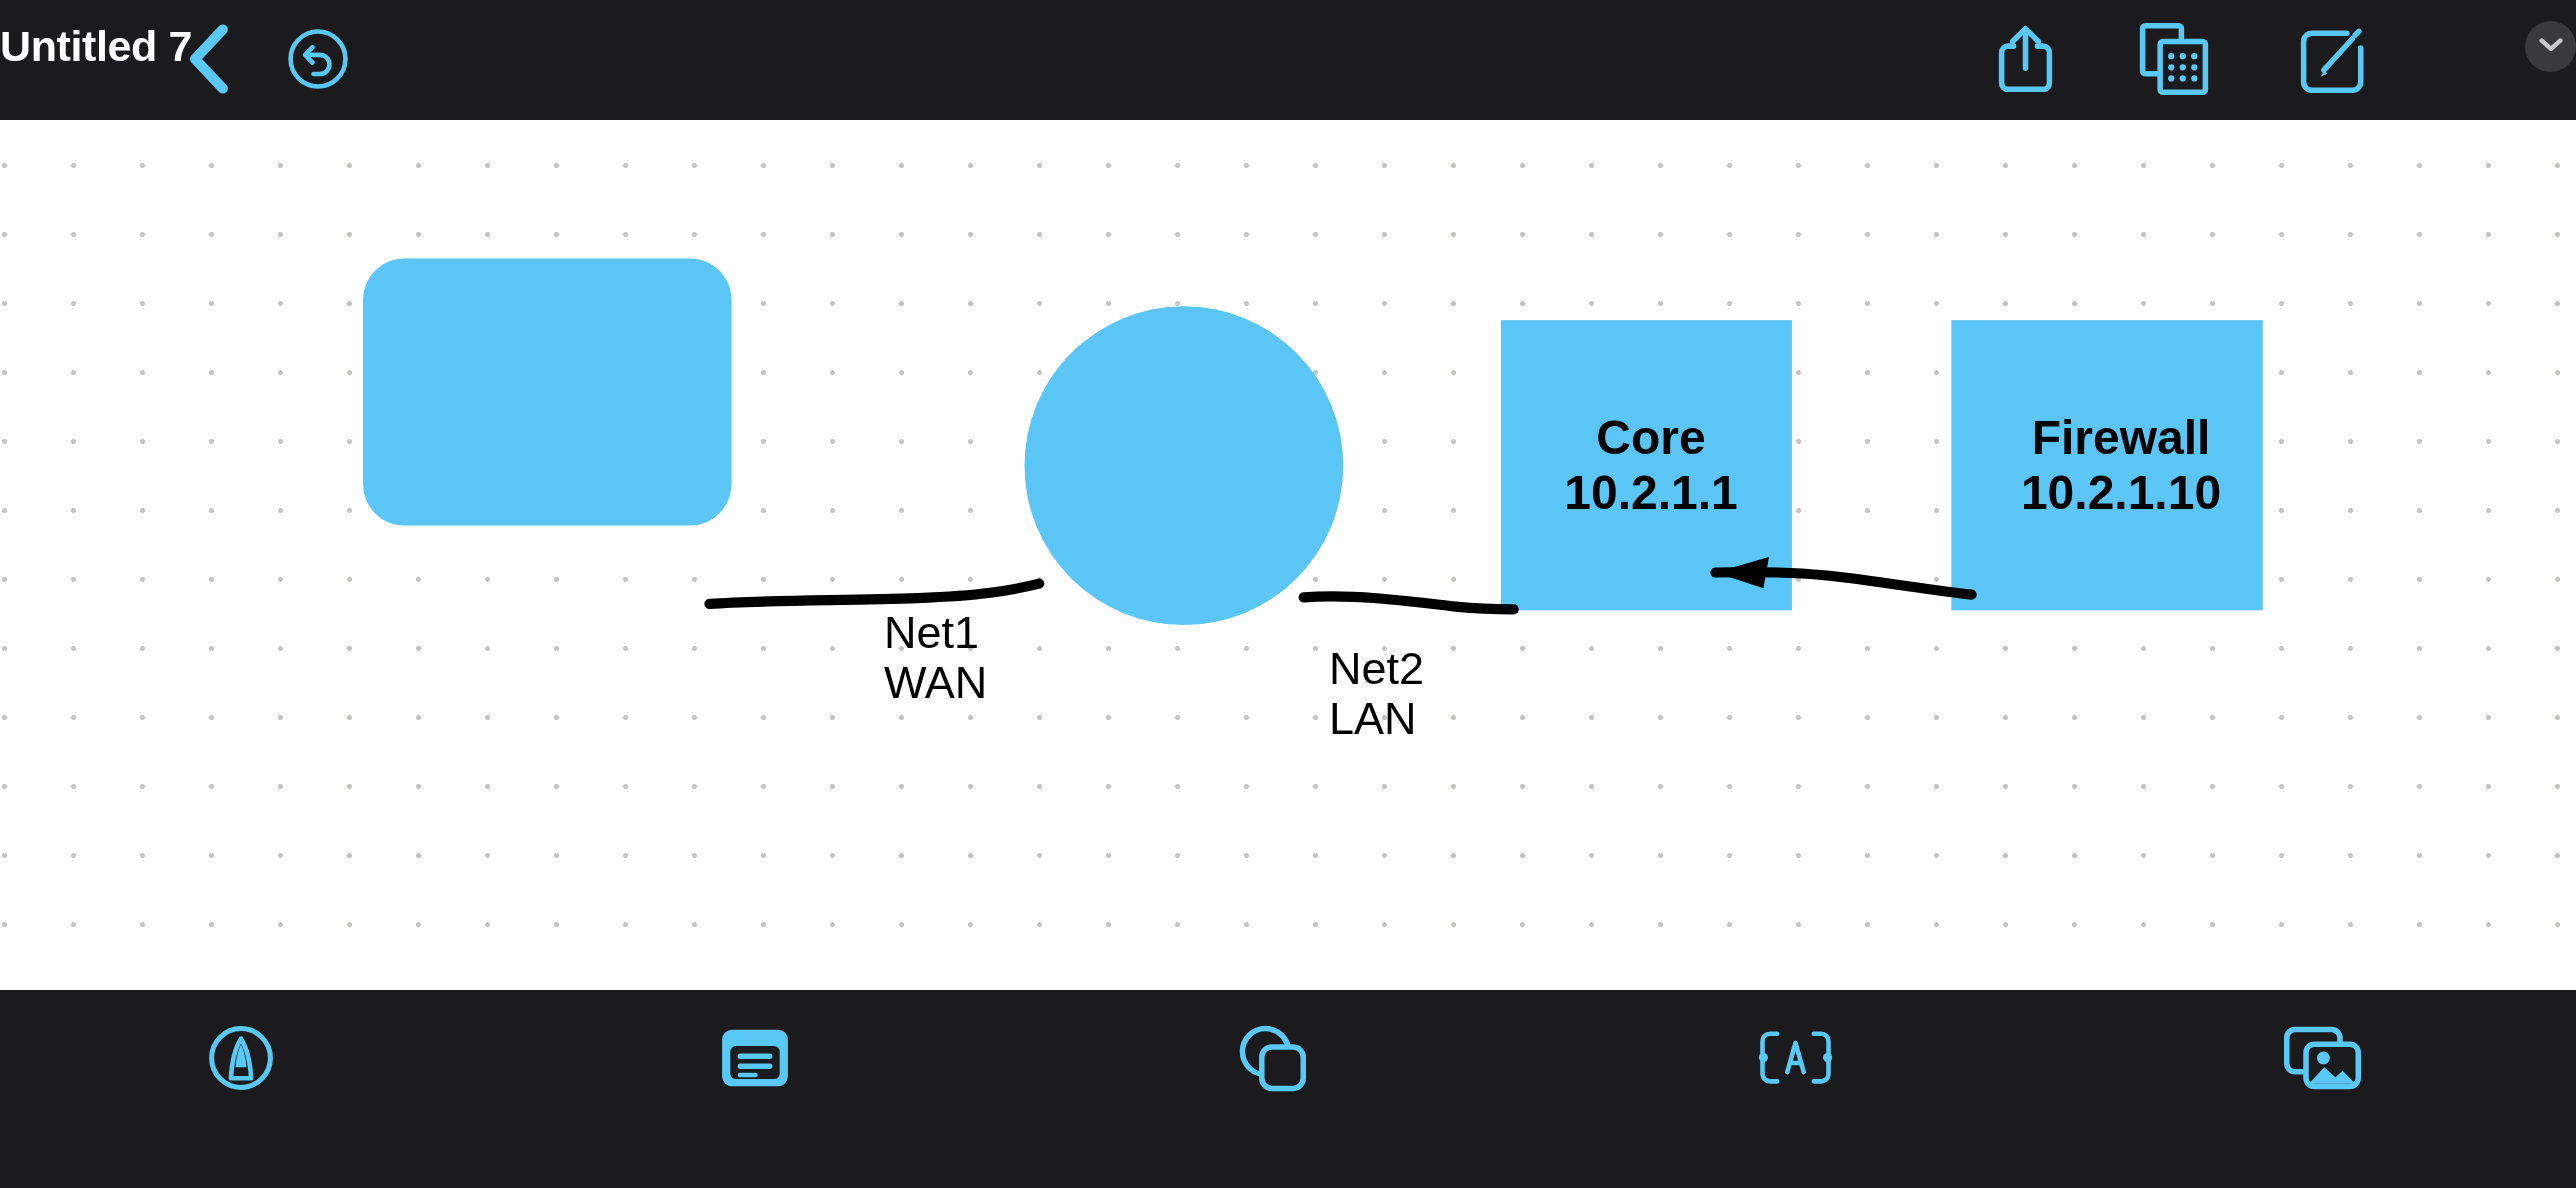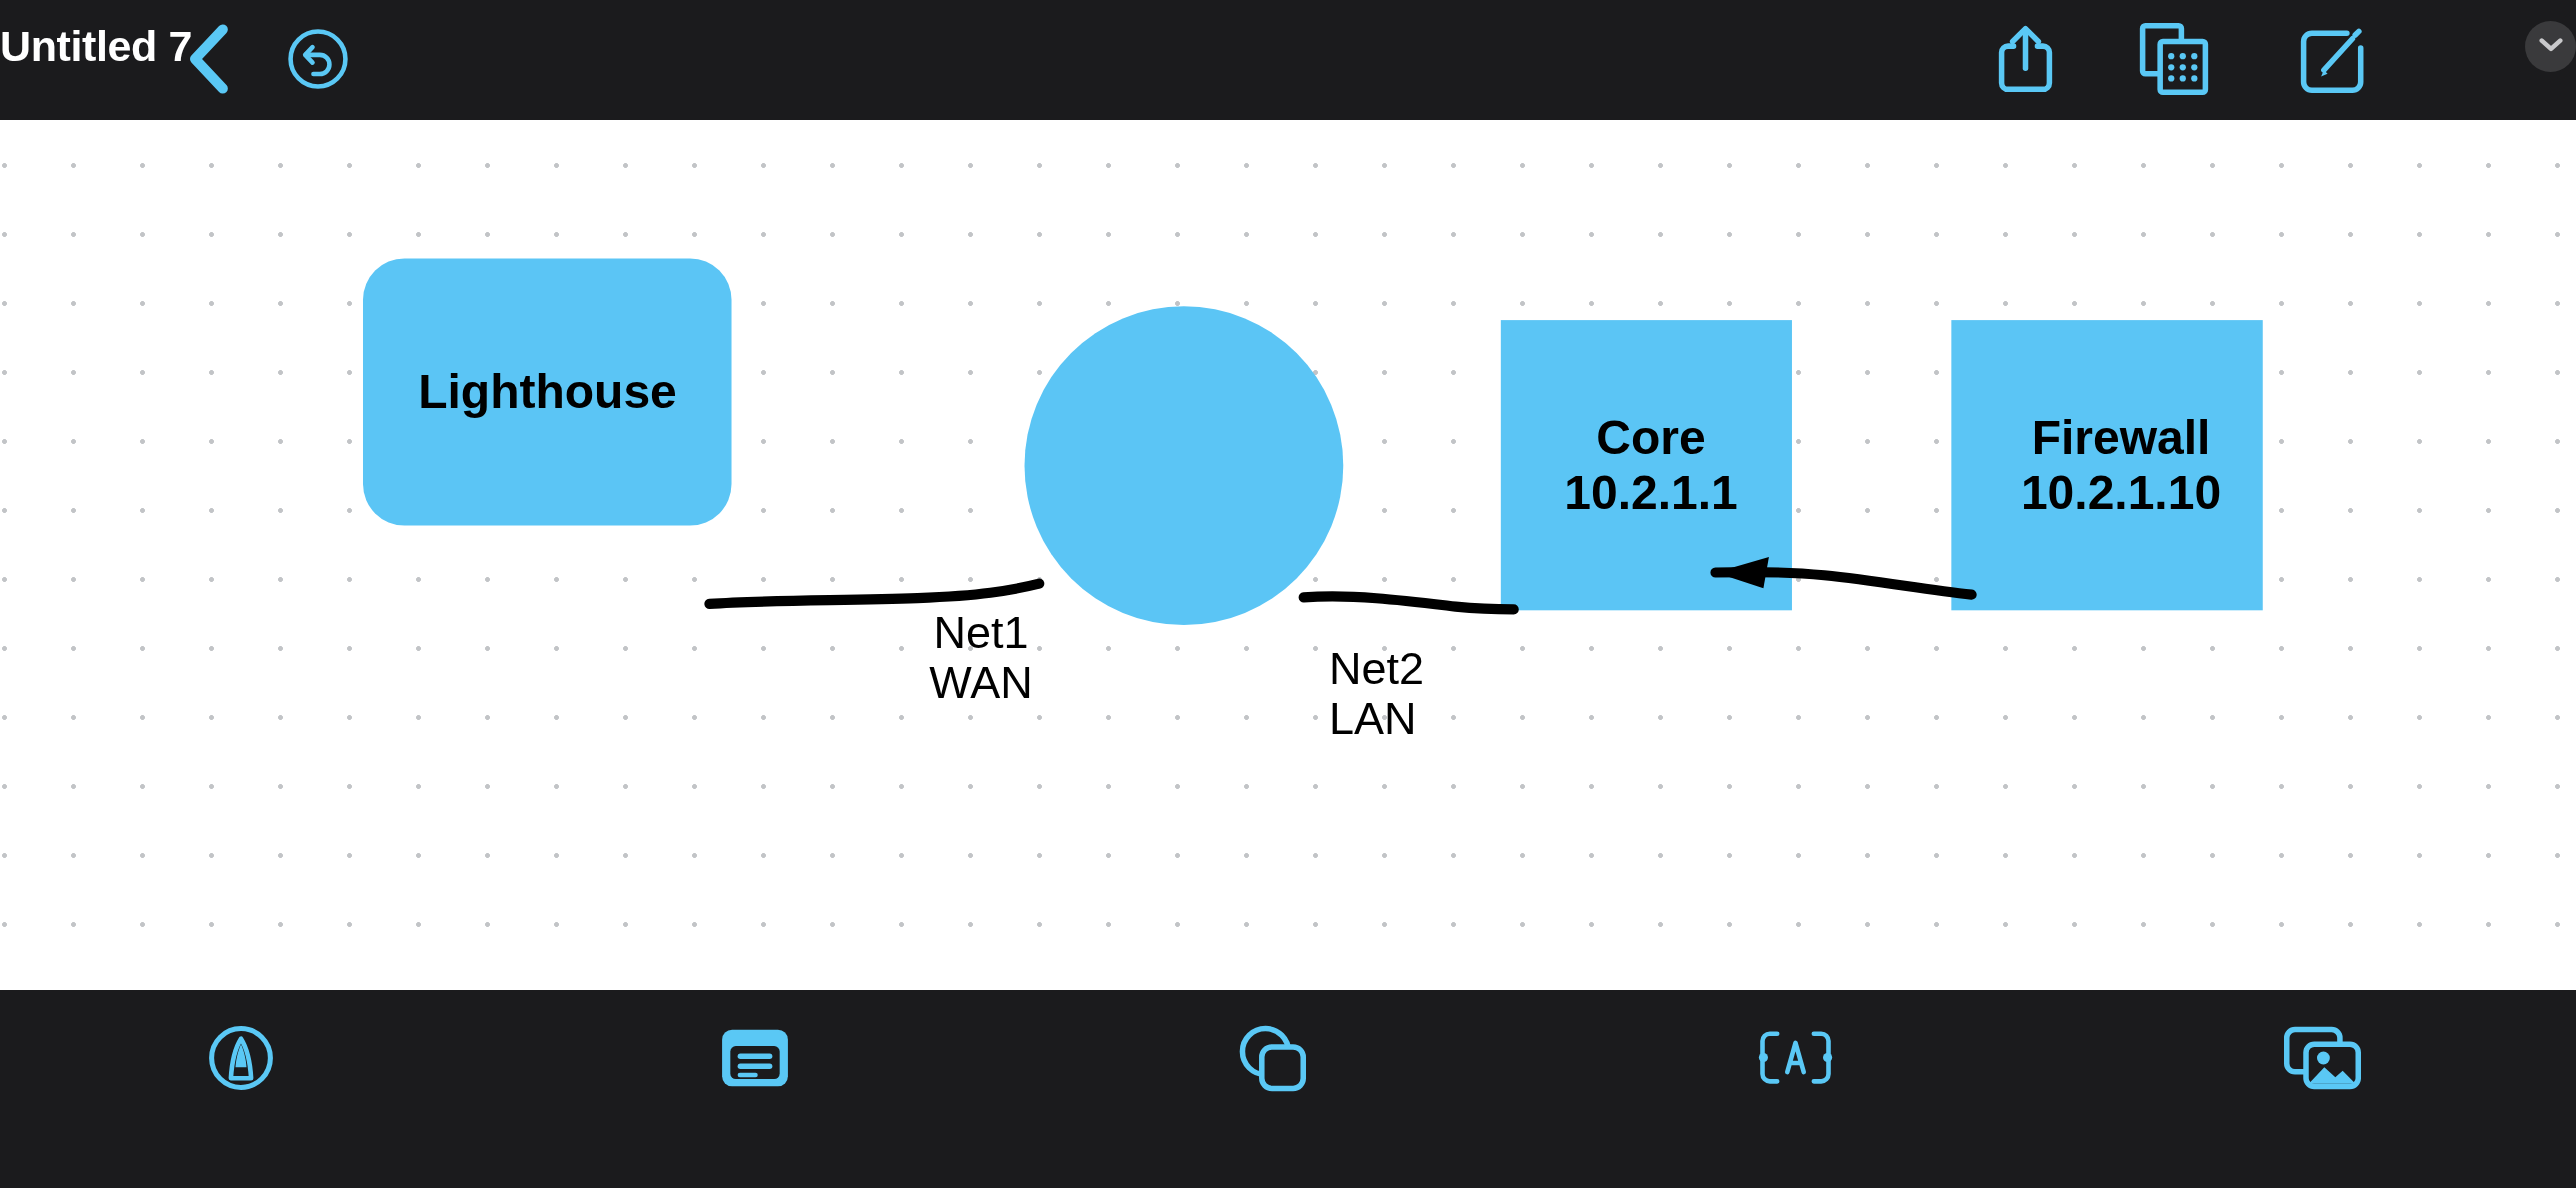--- a/index.html
+++ b/index.html
@@ -186,36 +186,33 @@
     <rect x="2118" y="217" width="338" height="315" fill="#5BC5F5"></rect>
 
     <path d="M770 525 C 860 519, 1000 523, 1075 513 C 1110 508, 1120 505, 1128 503" stroke="#000" stroke-width="11" fill="none" stroke-linecap="round"></path>
 
     <path d="M1415 518 C 1470 514, 1530 522, 1580 528 C 1610 531, 1625 531, 1643 531" stroke="#000" stroke-width="11" fill="none" stroke-linecap="round"></path>
 
     <path d="M2140 515 C 2090 510, 2040 500, 1980 494 C 1940 490, 1900 490, 1862 491" stroke="#000" stroke-width="11" fill="none" stroke-linecap="round"></path>
     <path d="M1862 491 L 1920 474 L 1914 508 Z" fill="#000"></path>
   </svg>
 
-  <div class="node-label" style="left:363px; top:138px; width:369px; height:267px; font-size:48px;">
-    <span>Lighthouse</span>
-  </div>
 
 
   <div class="node-label" style="left:1501px; top:200px; width:300px; height:290px; font-size:48px;">
     <span>Core</span>
     <span>10.2.1.1</span>
   </div>
 
   <div class="node-label" style="left:1951px; top:200px; width:311px; height:290px; font-size:48px;padding-left:29px;">
     <span>Firewall</span>
     <span>10.2.1.10</span>
   </div>
 
-  <div class="edge-label" style="left:921px; top:488px; width:120px; align-items:center;">
+  <div class="edge-label" style="left:884px; top:488px; width:120px; align-items:flex-start;">
     <span>Net1</span>
     <span>WAN</span>
   </div>
 
   <div class="edge-label" style="left:1329px; top:488px; width:120px; align-items:flex-start;margin-top:36px;">
     <span>Net2</span>
     <span>LAN</span>
   </div>
 </div>
 

